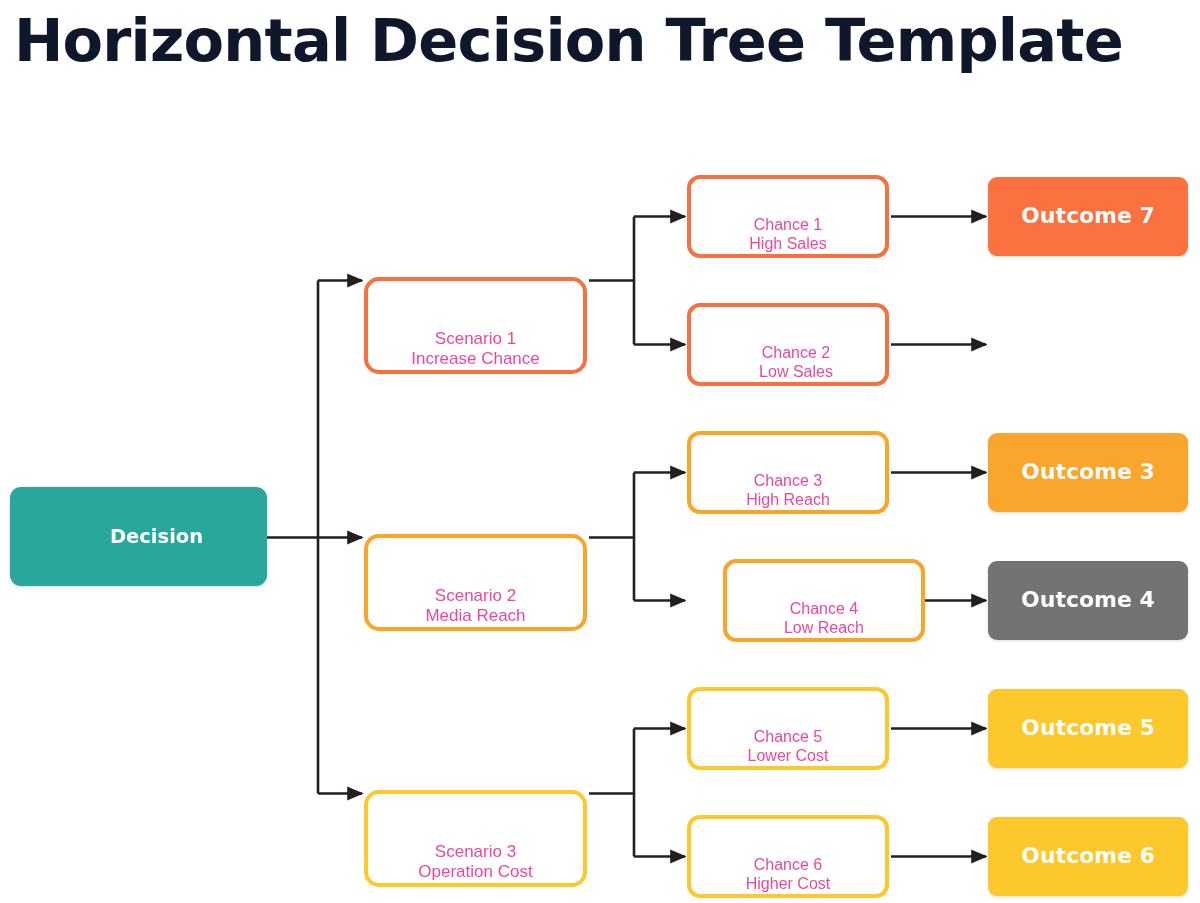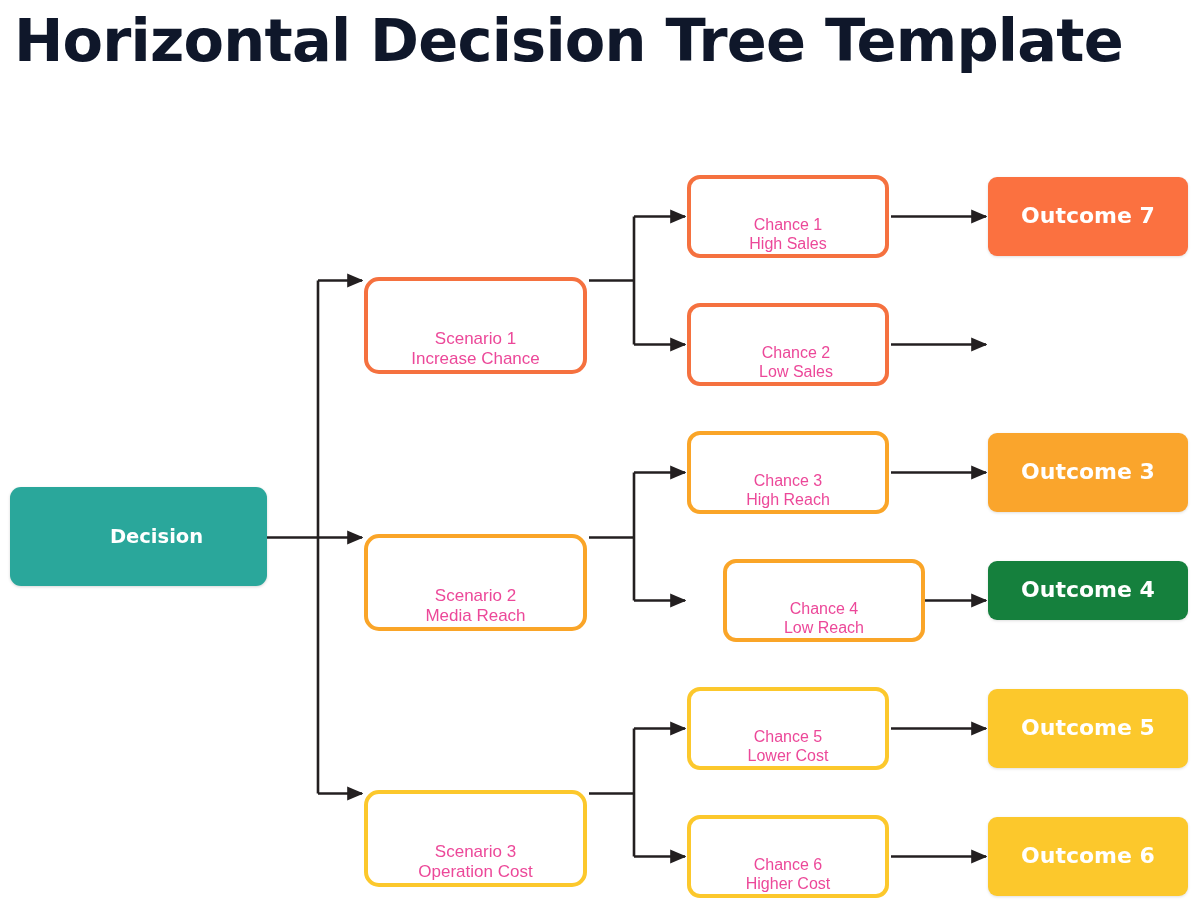--- a/index.html
+++ b/index.html
@@ -178,21 +178,21 @@
     <span class="line1">Chance 6</span>
     <span class="line2">Higher Cost</span>
   </div>
 
   <div class="node node-outcome" style="left:988px; top:177px; width:200px; height:79px; background:#fb7140;">
     <span>Outcome 7</span>
   </div>
   <div class="node node-outcome" style="left:988px; top:433px; width:200px; height:79px; background:#faa52c;">
     <span>Outcome 3</span>
   </div>
-  <div class="node node-outcome" style="left:988px; top:561px; width:200px; height:59px; background:#15803d;">
+  <div class="node node-outcome" style="left:988px; top:561px; width:200px; height:79px; background:#737373;">
     <span>Outcome 4</span>
   </div>
   <div class="node node-outcome" style="left:988px; top:689px; width:200px; height:79px; background:#fcc82c;">
     <span>Outcome 5</span>
   </div>
   <div class="node node-outcome" style="left:988px; top:817px; width:200px; height:79px; background:#fcc82c;">
     <span>Outcome 6</span>
   </div>
 
 </div>

